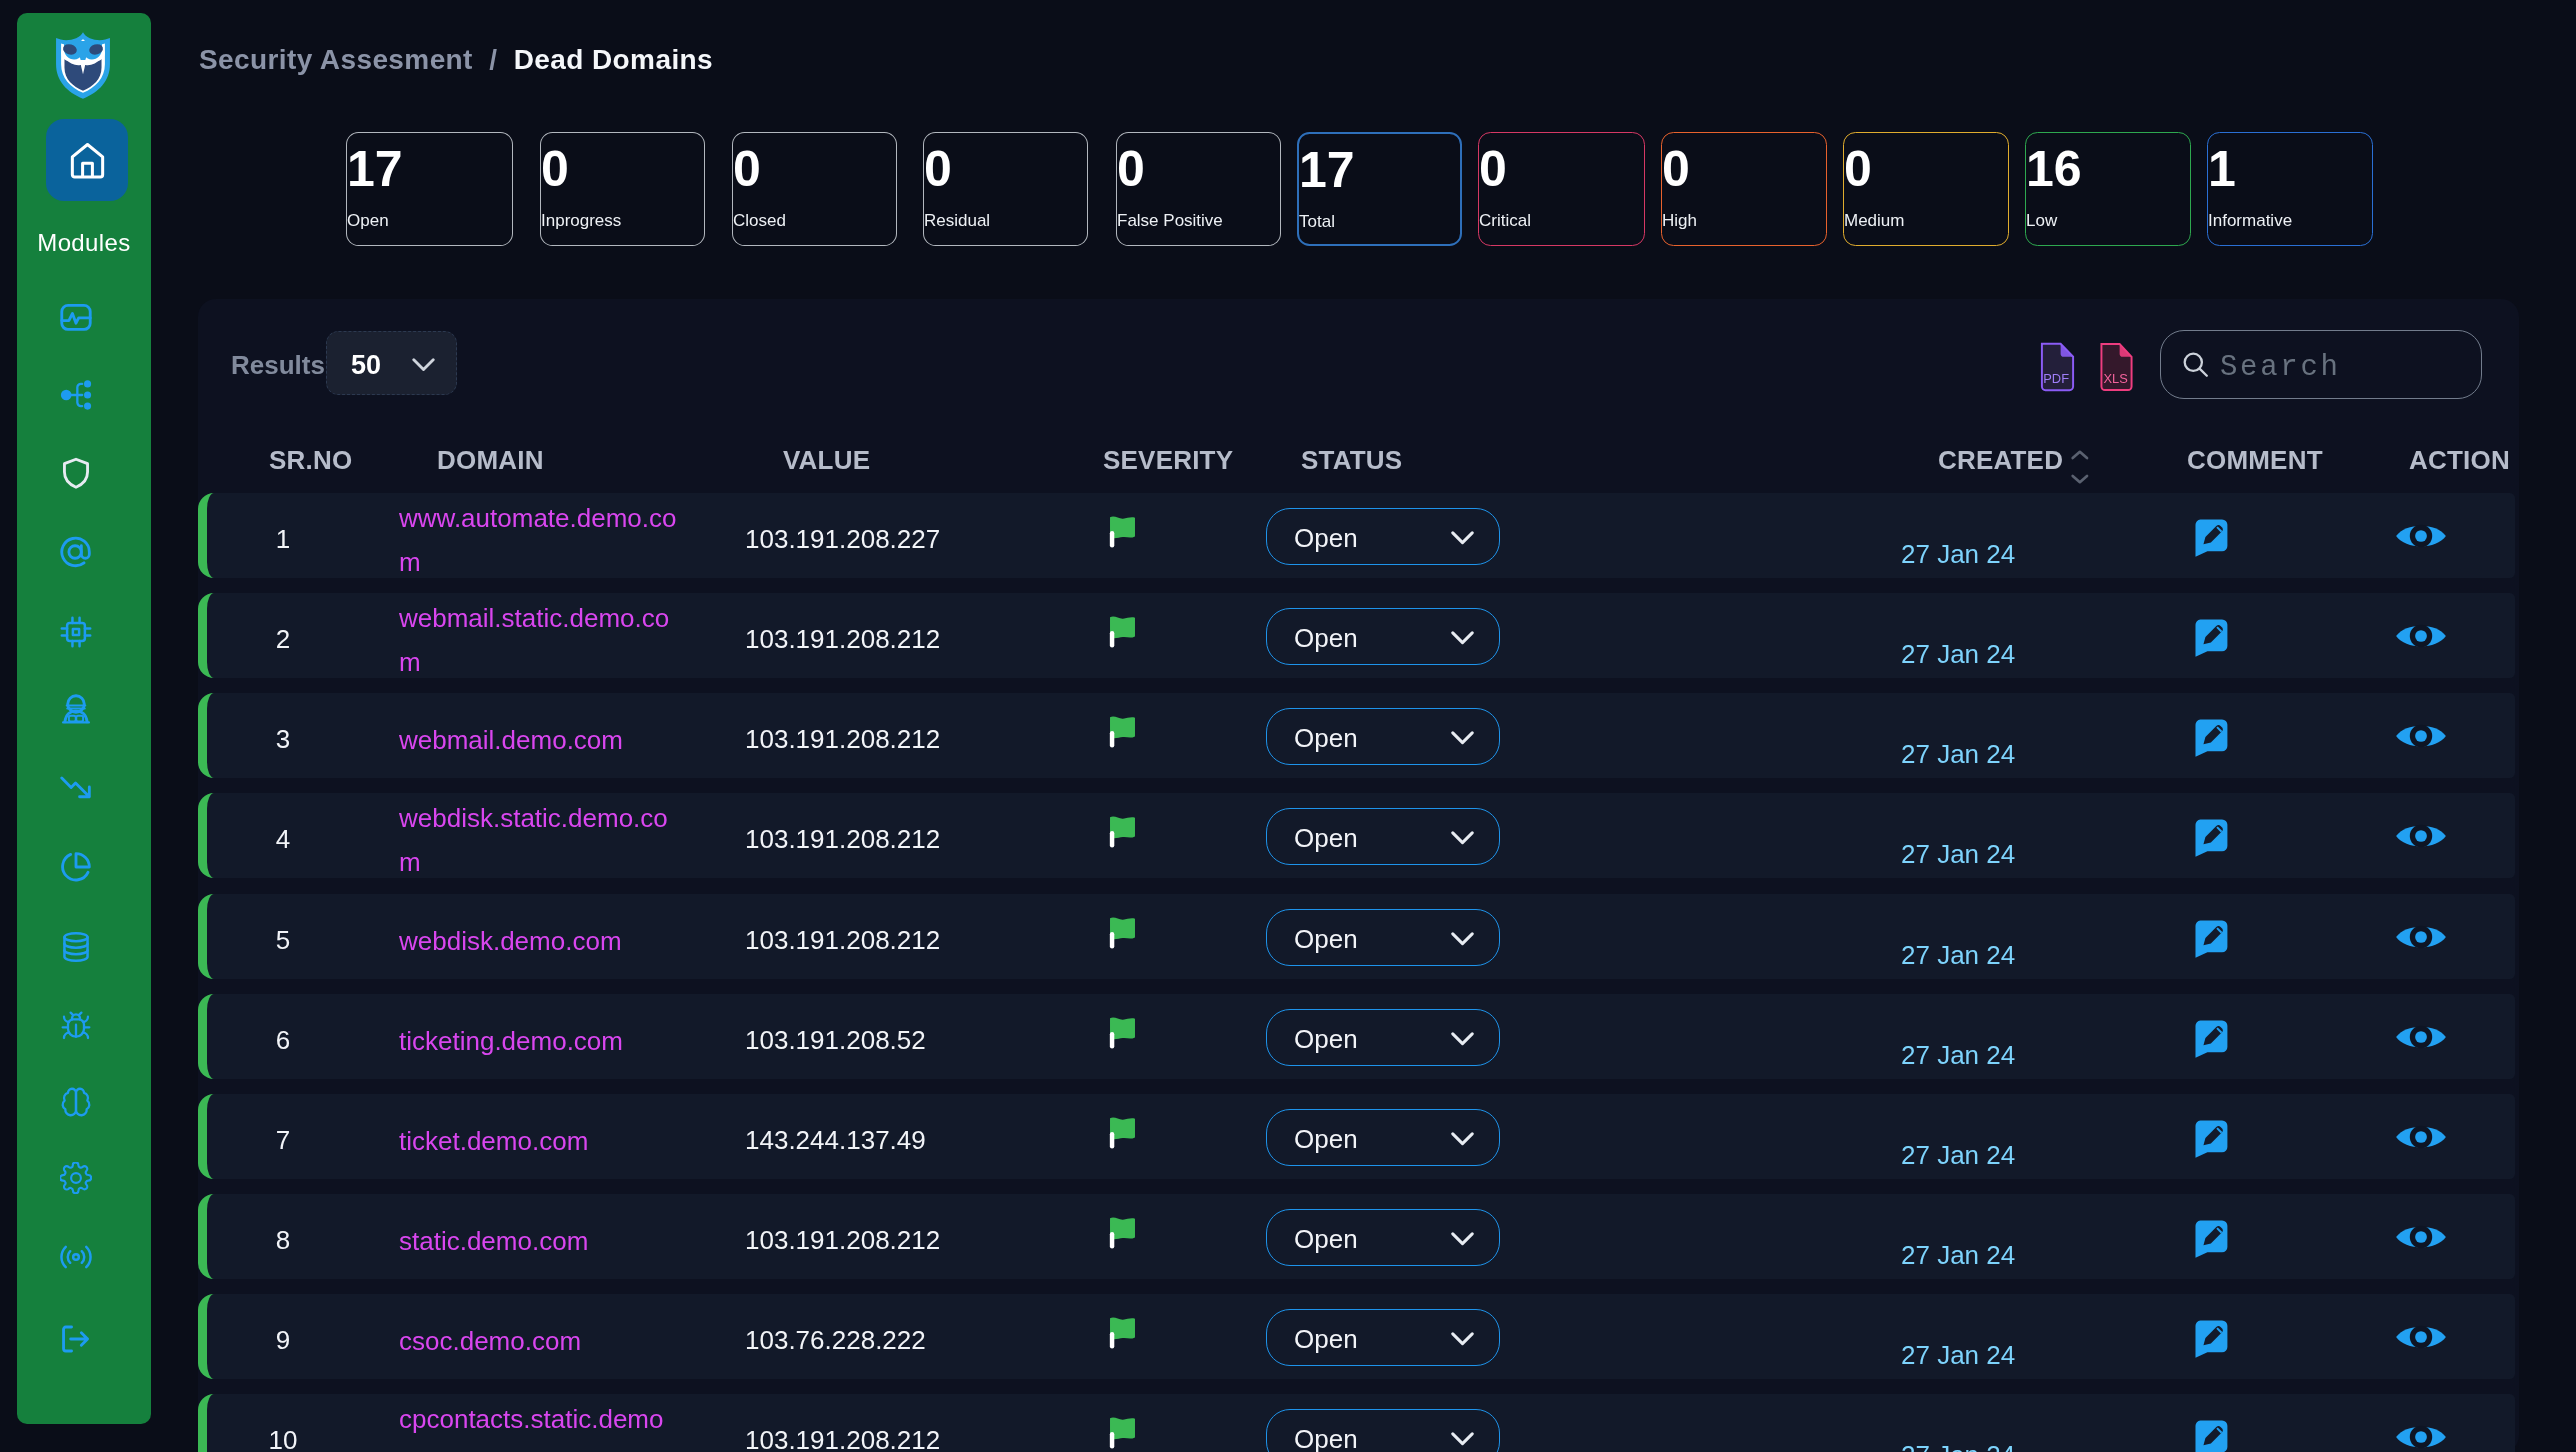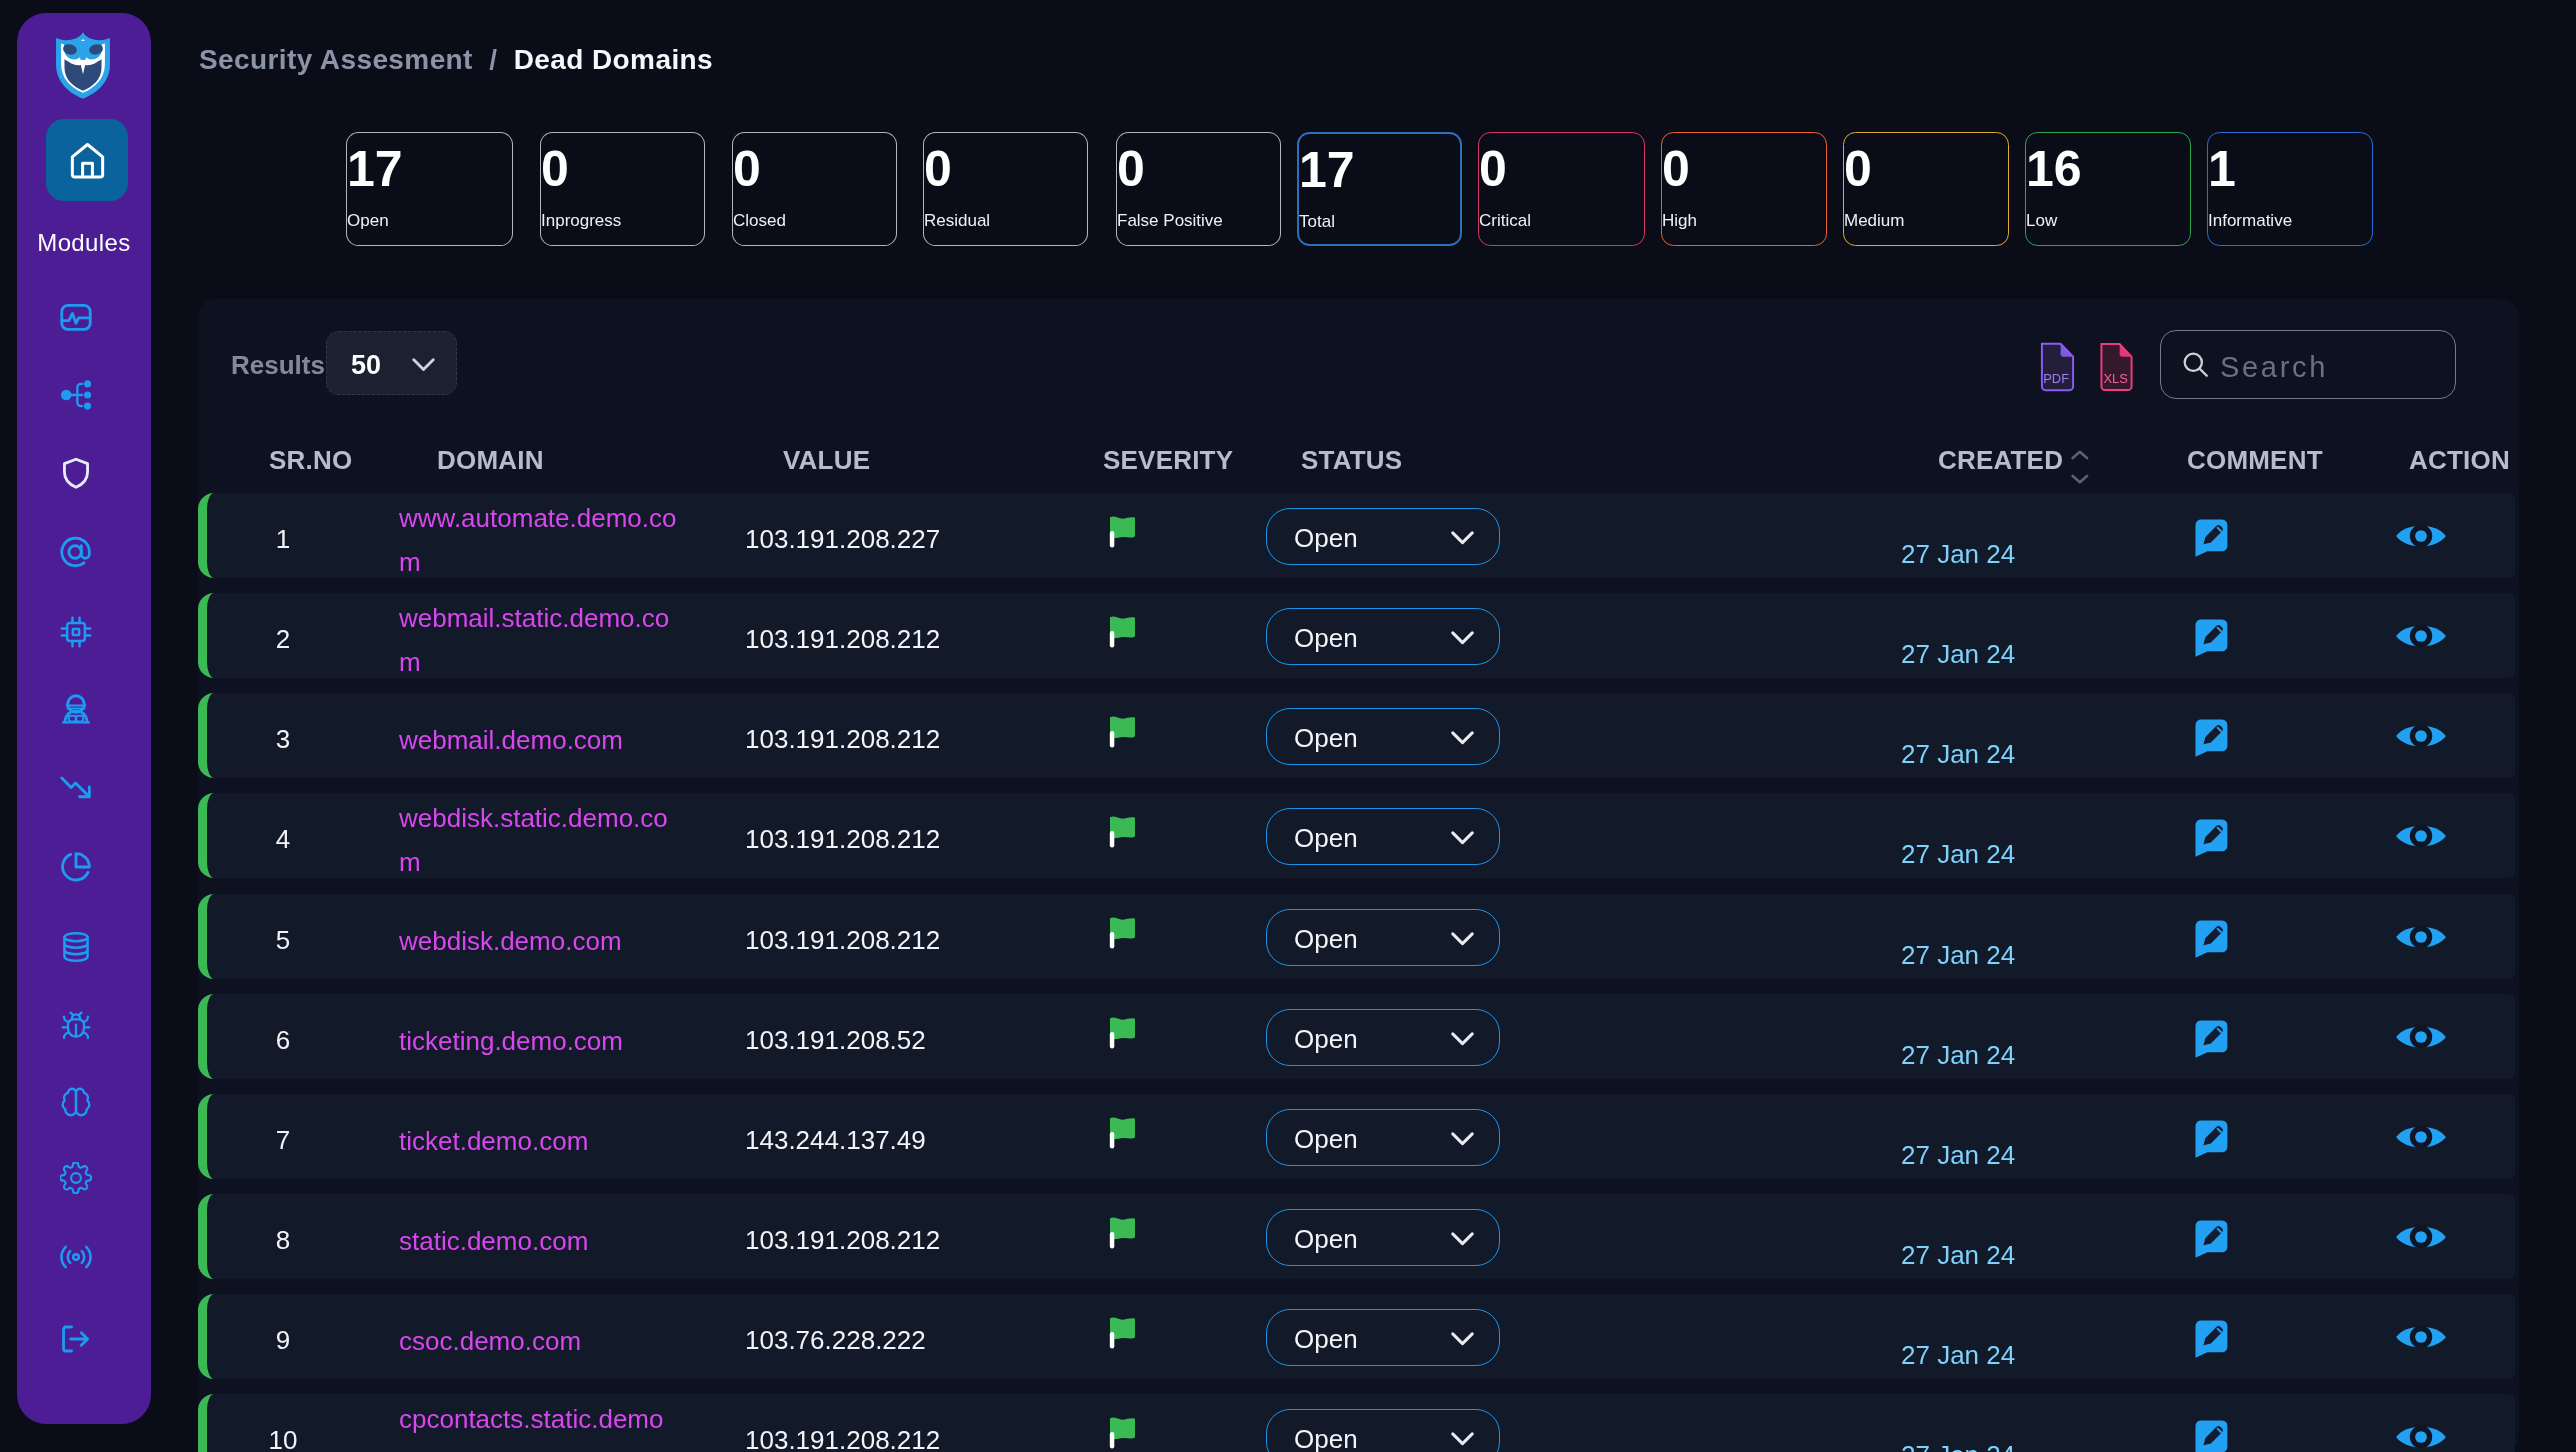--- a/index.html
+++ b/index.html
@@ -7,21 +7,21 @@
   body {
     background:#0a0d18;
     font-family:"Liberation Sans", sans-serif;
     position:relative;
   }
   .abs { position:absolute; }
 
   
   #sidebar {
     position:absolute; left:17px; top:13.4px; width:134px; height:1411px;
-    background:#4c1d95; border-radius:29px;
+    background:#15803d; border-radius:10px;
   }
   #owl { position:absolute; left:34px; top:16px; }
   #homebtn {
     position:absolute; left:29px; top:106px; width:82px; height:82px;
     background:#0a639c; border-radius:18px;
     display:flex; align-items:center; justify-content:center;
   }
   #modules {
     position:absolute; left:0; top:216px; width:134px; text-align:center;
     color:#ffffff; font-size:24px; font-weight:400; letter-spacing:0.4px;
@@ -54,22 +54,22 @@
   #results-label { position:absolute; left:33px; top:51px; font-size:26px; font-weight:bold; color:#818a9c; }
   #results-dd {
     position:absolute; left:128px; top:32px; width:131px; height:64px;
     background:#1b2130; border:1.3px dashed #2c3950; border-radius:12.5px;
   }
   #results-dd span { position:absolute; left:24px; top:18px; font-size:27px; font-weight:bold; color:#ffffff;text-align:center; }
   #results-dd svg { position:absolute; right:20.6px; top:26px; }
   #pdf-ic { position:absolute; left:1839px; top:43px; }
   #xls-ic { position:absolute; left:1899px; top:43px; }
   #searchbox {
-    position:absolute; left:1962px; top:31px; width:296px; height:69px;
-    border:1.3px solid #727c8c; border-radius:16px;
+    position:absolute; left:1962px; top:31px; width:322px; height:69px;
+    border:1.3px solid #727c8c; border-radius:24px;font-family:Liberation Mono, monospace;
   }
   #searchbox svg { position:absolute; left:19.7px; top:19px; }
   #searchbox span { position:absolute; left:59px; top:19.7px; font-size:29px; color:#68727f; letter-spacing:2.7px; }
 
   
   .th { position:absolute; top:146px; font-size:26px; font-weight:bold; color:#b6bcca; letter-spacing:0.2px;margin-left:37px; }
 
   
   .row {
     position:absolute; left:198px; width:2317px; height:85px;

